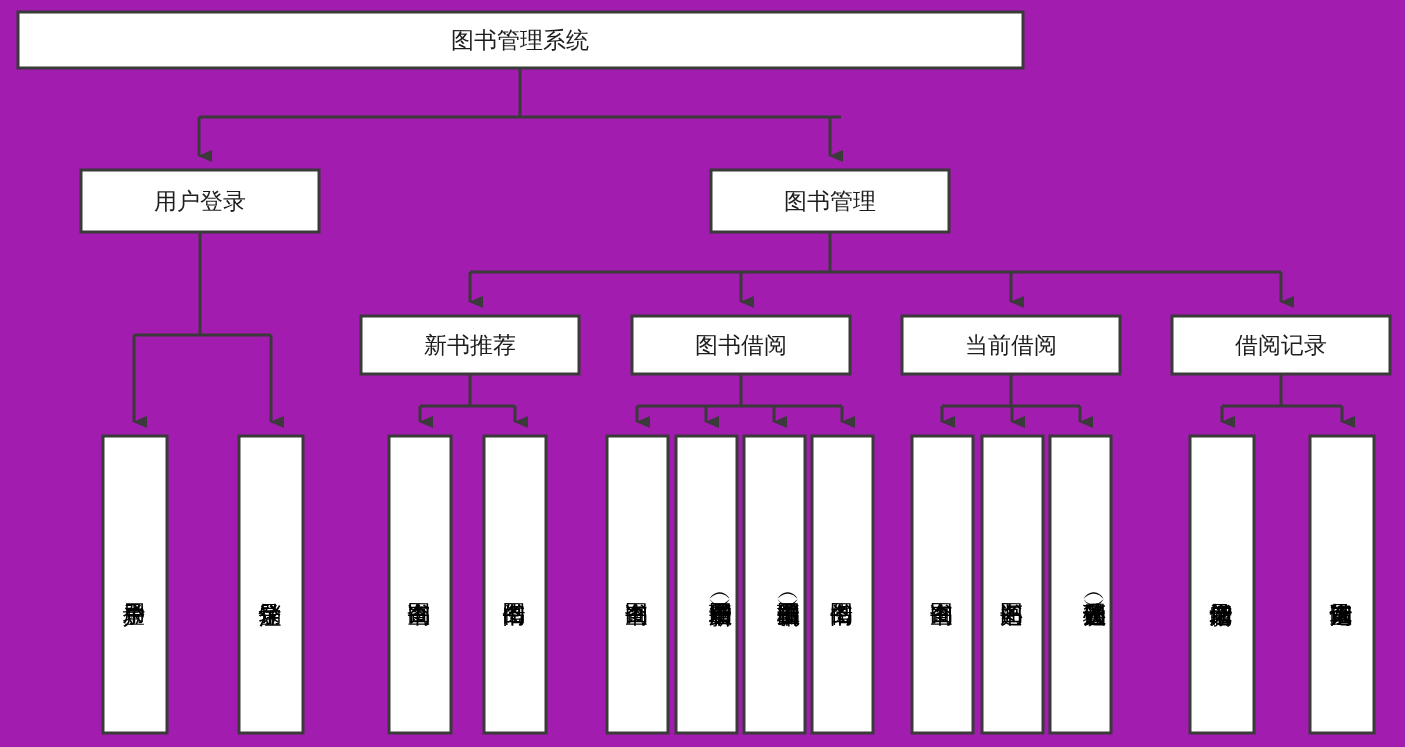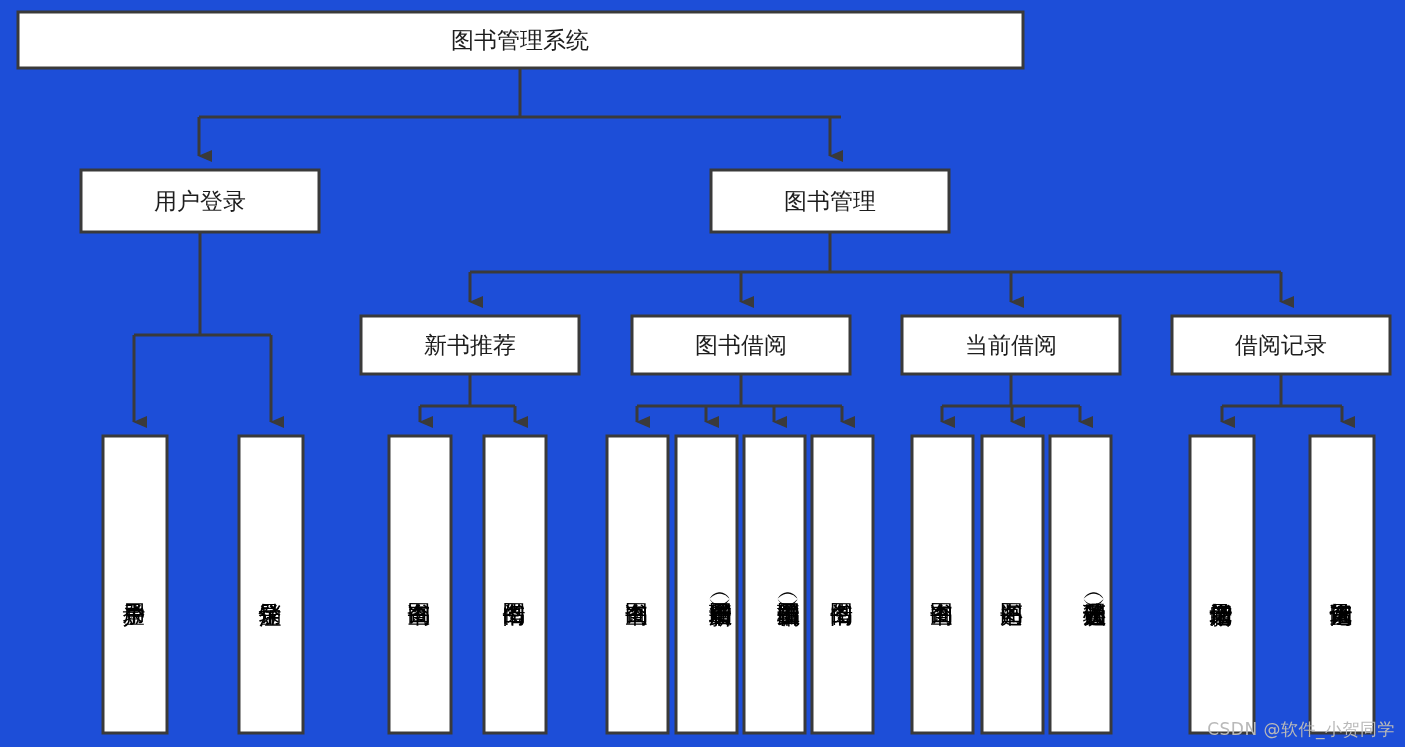--- a/index.html
+++ b/index.html
@@ -1,17 +1,17 @@
 <!DOCTYPE html>
 <html><head>
 <meta charset="utf-8">
 <style>
   html,body{margin:0;padding:0;background:#ffffff;}
   body{font-family:"DejaVu Sans","Liberation Sans",sans-serif;}
-  #diagram-root{position:relative;width:1405px;height:747px;background:#1d4ed8;overflow:hidden;}
+  #diagram-root{position:relative;width:1405px;height:747px;background:#a21caf;overflow:hidden;}
   svg#flow{position:absolute;left:0;top:0;width:1405px;height:747px;}
   .box-rect{fill:#ffffff;stroke:#3a3a3a;stroke-width:3;}
   .leaf-rect{fill:#ffffff;stroke:#3a3a3a;stroke-width:3;}
   .conn{stroke:#3a3a3a;stroke-width:3;fill:none;}
   .conn-head{fill:#3a3a3a;stroke:none;}
   .node-label{font-family:"DejaVu Sans","Liberation Sans",sans-serif;font-size:23px;fill:#1d1d1d;text-anchor:middle;dominant-baseline:middle;}
   .leaf-label{font-family:"DejaVu Sans","Liberation Sans",sans-serif;font-size:23px;fill:#1d1d1d;}
   .vtext{writing-mode:vertical-rl;text-orientation:upright;}
   .watermark{position:absolute;right:10px;bottom:6px;font-family:"DejaVu Sans","Liberation Sans",sans-serif;font-size:17px;color:#b9b9b9;white-space:nowrap;letter-spacing:.5px;}
 </style>
@@ -138,14 +138,13 @@
     <div class="leaf-label vtext" style="position:absolute;left:676px;top:436px;width:61px;height:297px;display:flex;align-items:flex-start;justify-content:center;">新增图书（管理员）</div>
     <div class="leaf-label vtext" style="position:absolute;left:744px;top:436px;width:61px;height:297px;display:flex;align-items:flex-start;justify-content:center;">编辑图书（管理员）</div>
     <div class="leaf-label vtext" style="position:absolute;left:812px;top:436px;width:61px;height:297px;display:flex;align-items:center;justify-content:center;">借阅图书</div>
     <div class="leaf-label vtext" style="position:absolute;left:912px;top:436px;width:61px;height:297px;display:flex;align-items:center;justify-content:center;">查询图书</div>
     <div class="leaf-label vtext" style="position:absolute;left:982px;top:436px;width:61px;height:297px;display:flex;align-items:center;justify-content:center;">归还图书</div>
     <div class="leaf-label vtext" style="position:absolute;left:1050px;top:436px;width:61px;height:297px;display:flex;align-items:flex-start;justify-content:center;">确认归还（管理员）</div>
     <div class="leaf-label vtext" style="position:absolute;left:1190px;top:436px;width:64px;height:297px;display:flex;align-items:center;justify-content:center;">新增借阅记录</div>
     <div class="leaf-label vtext" style="position:absolute;left:1310px;top:436px;width:64px;height:297px;display:flex;align-items:center;justify-content:center;">查询借阅记录</div>
   </div>
 
-  <div class="watermark">CSDN @软件_小贺同学</div>
 </div>
 
 </body></html>

